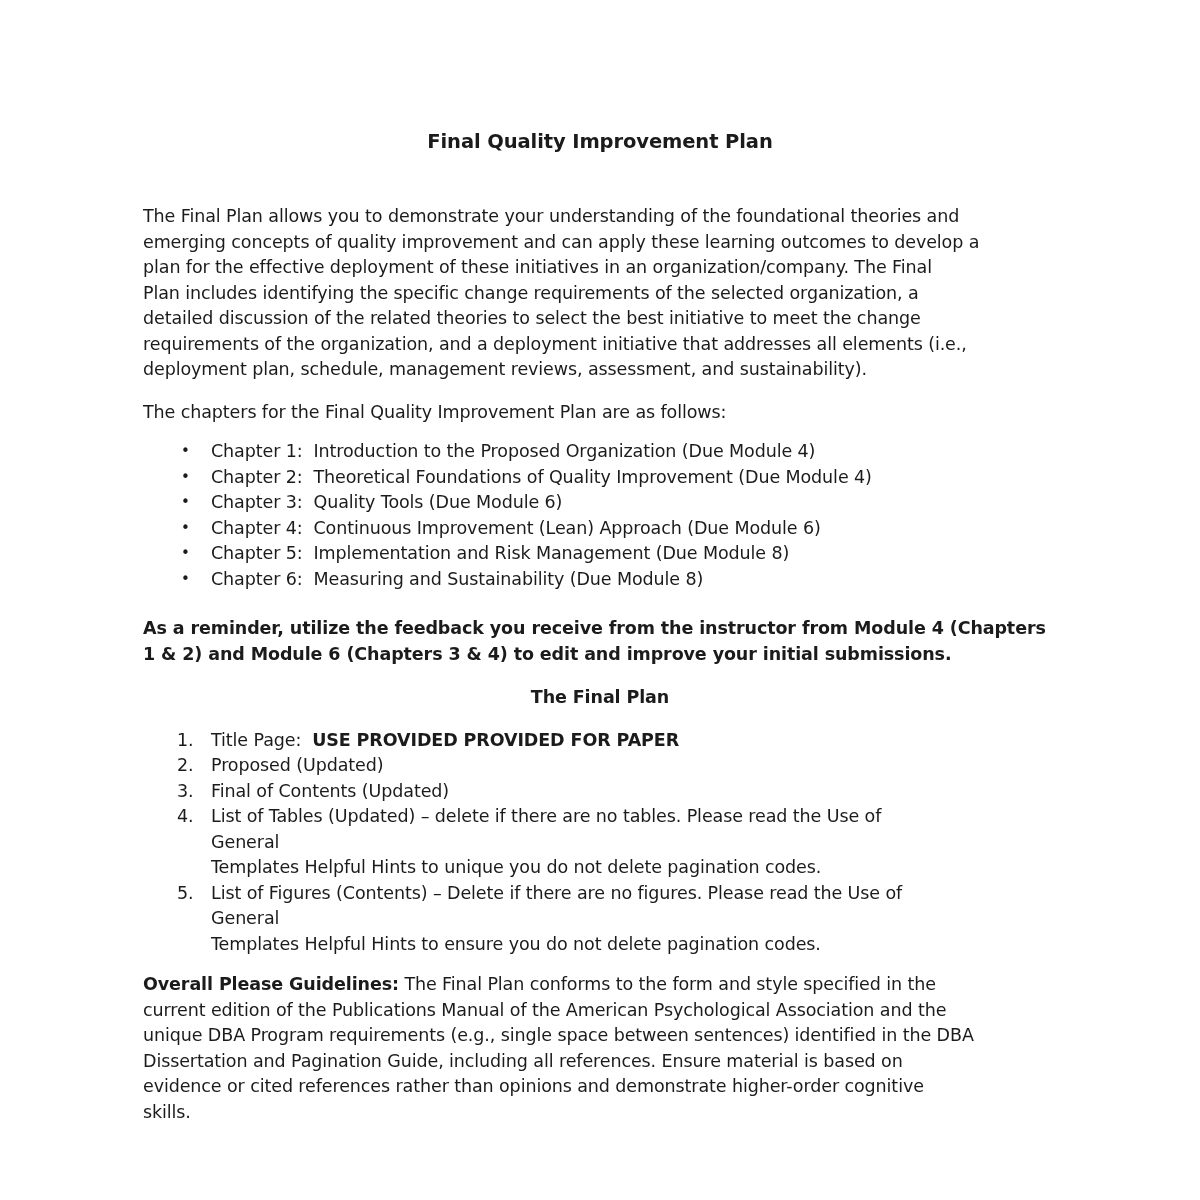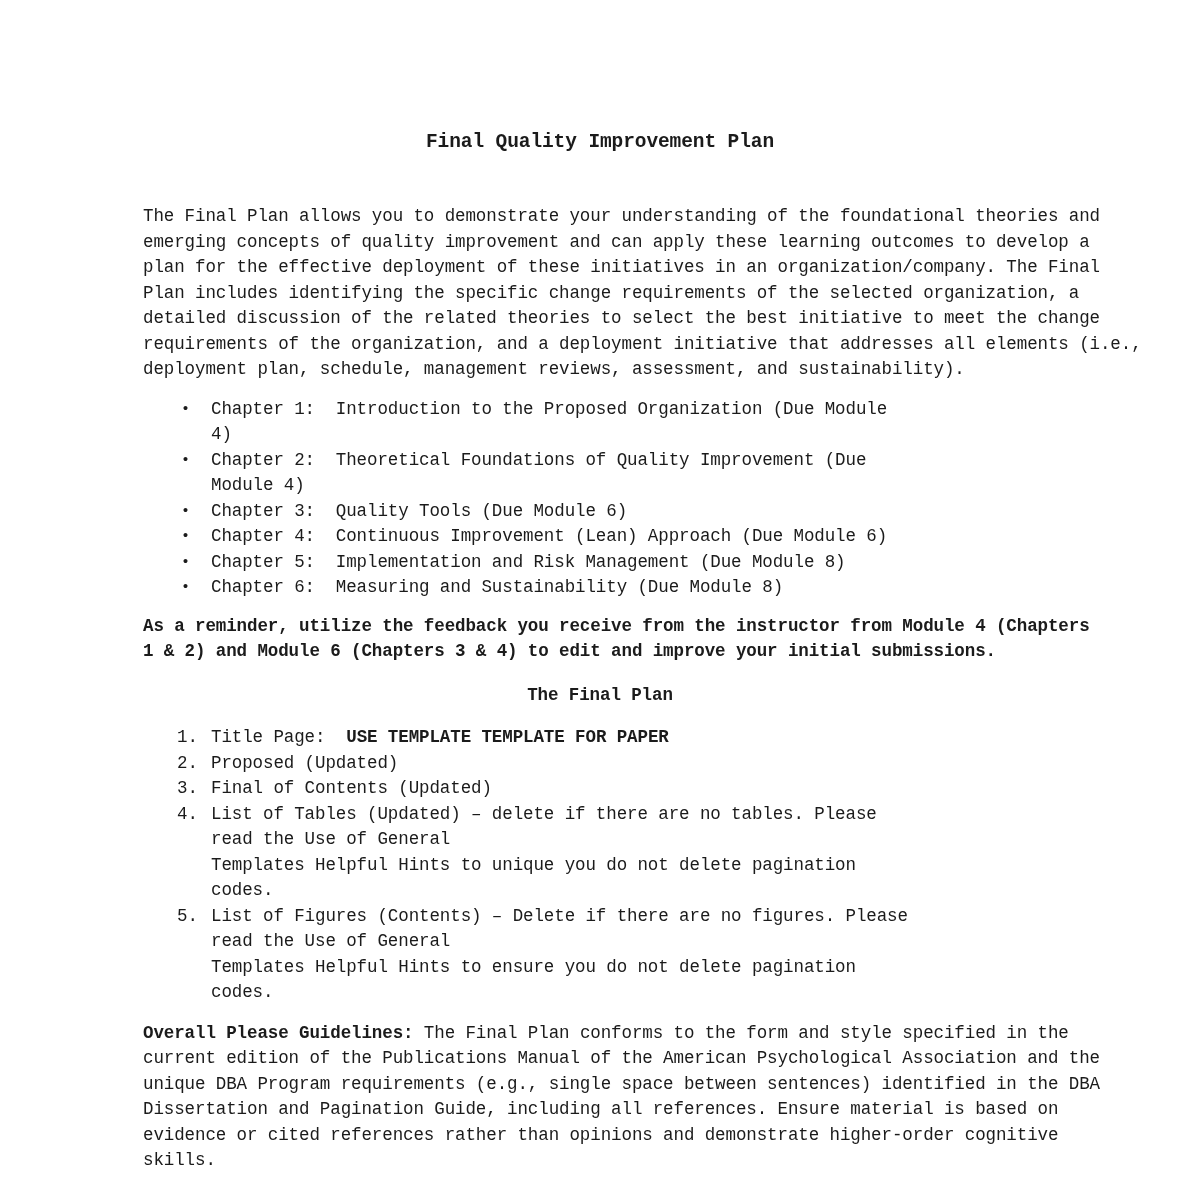--- a/index.html
+++ b/index.html
@@ -1,15 +1,15 @@
 <!DOCTYPE html>
 <html><head>
 <meta charset="utf-8">
 <style>
-  * { margin: 0; padding: 0; box-sizing: border-box; font-family: Liberation Mono, monospace; }
+  * { margin: 0; padding: 0; box-sizing: border-box; }
   html, body { width: 1200px; height: 1200px; background: #ffffff; }
   body {
     font-family: "DejaVu Sans", "Liberation Sans", sans-serif;
     color: #1b1b1b;
     font-size: 17.5px;
     line-height: 25.5px;
     letter-spacing: -0.1px;
     overflow: hidden;
   }
   .doc {
@@ -20,21 +20,21 @@
   .doc-title {
     font-size: 19.5px;
     font-weight: bold;
     line-height: 28px;
     text-align: center;
     width: 914px;
   }
   .para { white-space: pre-line; width: 1040px; }
   .intro { margin-top: 48px; }
   .lead  { margin-top: 17px; }
-  .reminder { margin-top: 13px; font-weight: bold; }
+  .reminder { margin-top: 24px; font-weight: bold; }
   .section-heading {
     margin-top: 18px;
     font-weight: bold;
     text-align: center;
     width: 914px;
   }
   .bullet-list { margin-top: 14px; }
   .num-list    { margin-top: 17px; }
   .li { display: flex; align-items: flex-start; }
   .marker {
@@ -57,20 +57,21 @@
   <div class="doc-title">Final Quality Improvement Plan</div>
 
   <div class="para intro">The Final Plan allows you to demonstrate your understanding of the foundational theories and
 emerging concepts of quality improvement and can apply these learning outcomes to develop a
 plan for the effective deployment of these initiatives in an organization/company. The Final
 Plan includes identifying the specific change requirements of the selected organization, a
 detailed discussion of the related theories to select the best initiative to meet the change
 requirements of the organization, and a deployment initiative that addresses all elements (i.e.,
 deployment plan, schedule, management reviews, assessment, and sustainability).</div>
 
+  <div class="para lead">The chapters for the Final Quality Improvement Plan are as follows:</div>
 
   <div class="bullet-list">
     <div class="li">
       <span class="marker bullet-glyph">•</span>
       <span class="li-text">Chapter 1:&nbsp; Introduction to the Proposed Organization (Due Module 4)</span>
     </div>
     <div class="li">
       <span class="marker bullet-glyph">•</span>
       <span class="li-text">Chapter 2:&nbsp; Theoretical Foundations of Quality Improvement (Due Module 4)</span>
     </div>
@@ -93,21 +94,21 @@
   </div>
 
   <div class="para reminder">As a reminder, utilize the feedback you receive from the instructor from Module 4 (Chapters
 1 &amp; 2) and Module 6 (Chapters 3 &amp; 4) to edit and improve your initial submissions.</div>
 
   <div class="section-heading">The Final Plan</div>
 
   <div class="num-list">
     <div class="li">
       <span class="marker">1.</span>
-      <span class="li-text"><span>Title Page:&nbsp; </span><b>USE TEMPLATE TEMPLATE FOR PAPER</b></span>
+      <span class="li-text"><span>Title Page:&nbsp; </span><b>USE PROVIDED PROVIDED FOR PAPER</b></span>
     </div>
     <div class="li">
       <span class="marker">2.</span>
       <span class="li-text">Proposed (Updated)</span>
     </div>
     <div class="li">
       <span class="marker">3.</span>
       <span class="li-text">Final of Contents (Updated)</span>
     </div>
     <div class="li">

